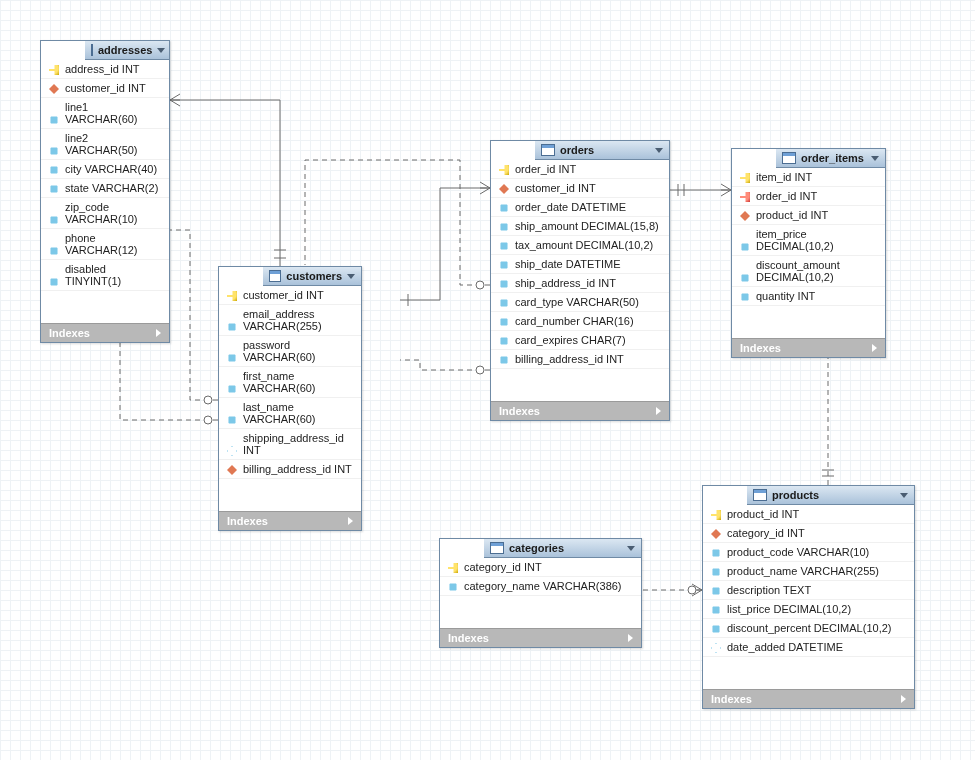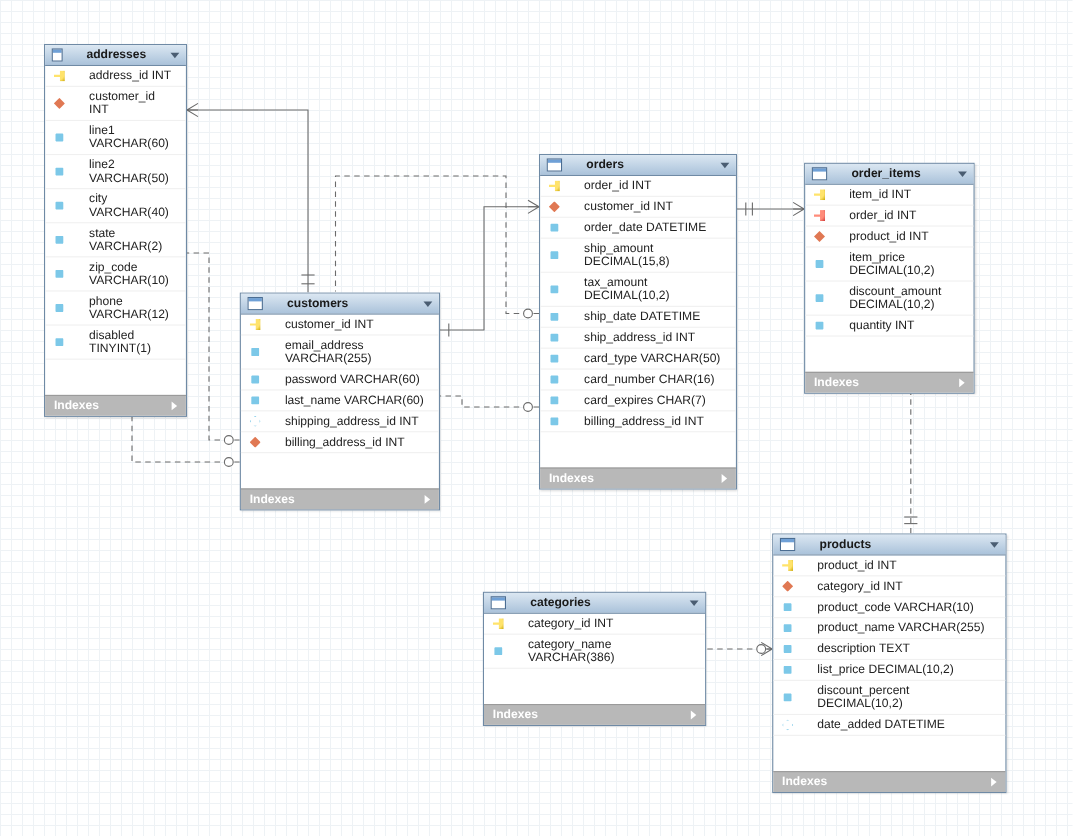--- a/index.html
+++ b/index.html
@@ -24,44 +24,45 @@
     background: #fff;
     border: 1px solid #6f8aa5;
     box-shadow: 1px 1px 2px rgba(0,0,0,0.15);
   }
   .entity-header {
     background: linear-gradient(#dbe7f2, #aac2da);
     border-bottom: 1px solid #6f8aa5;
     padding: 3px 6px;
     display: flex;
     align-items: center;
-    gap: 22px;
+    gap: 5px;
     font-weight: bold;
     color: #1a1a1a;
+    margin-left: 44px;
   }
   .entity-header .table-icon {
     width: 12px; height: 10px;
     display: inline-block;
     background:
       linear-gradient(#6fa0d6,#6fa0d6) 0 0/100% 3px no-repeat,
       #fff;
     border: 1px solid #4b6d92;
     box-sizing: content-box;
   }
   .entity-header .tri {
     margin-left: auto;
     width: 0; height: 0;
     border-left: 4px solid transparent;
     border-right: 4px solid transparent;
     border-top: 5px solid #4a5d72;
   }
   .col {
     display: flex;
-    align-items: center;
-    gap: 22px;
+    align-items: flex-end;
+    gap: 6px;
     padding: 3px 8px;
     border-bottom: 1px solid #f0f0f0;
     color: #222;
   }
   .col:last-of-type { border-bottom: none; }
   .col .ico {
     width: 10px; height: 10px;
     display: inline-block;
     flex-shrink: 0;
   }
@@ -204,37 +205,41 @@
   <div class="col">
       <span class="ico attr"></span>
       <span>disabled TINYINT(1)</span>
     </div>
   <div class="indexes">
       <span>Indexes</span>
       <span class="tri"></span>
     </div>
 </div>
 
-<div class="entity" style="left:218px;top:266px;width:182px">
+<div class="entity" style="left:218px;top:266px;width:144px">
   <div class="entity-header">
     <span class="table-icon"></span>
     <span>customers</span>
     <span class="tri"></span>
   </div>
   <div class="col">
       <span class="ico key-pk"></span>
       <span>customer_id INT</span>
     </div>
   <div class="col">
       <span class="ico attr"></span>
       <span>email_address VARCHAR(255)</span>
     </div>
   <div class="col">
       <span class="ico attr"></span>
       <span>password VARCHAR(60)</span>
+    </div>
+  <div class="col">
+      <span class="ico attr"></span>
+      <span>first_name VARCHAR(60)</span>
     </div>
   <div class="col">
       <span class="ico attr"></span>
       <span>last_name VARCHAR(60)</span>
     </div>
   <div class="col">
       <span class="ico attr-null"></span>
       <span>shipping_address_id INT</span>
     </div>
   <div class="col">

